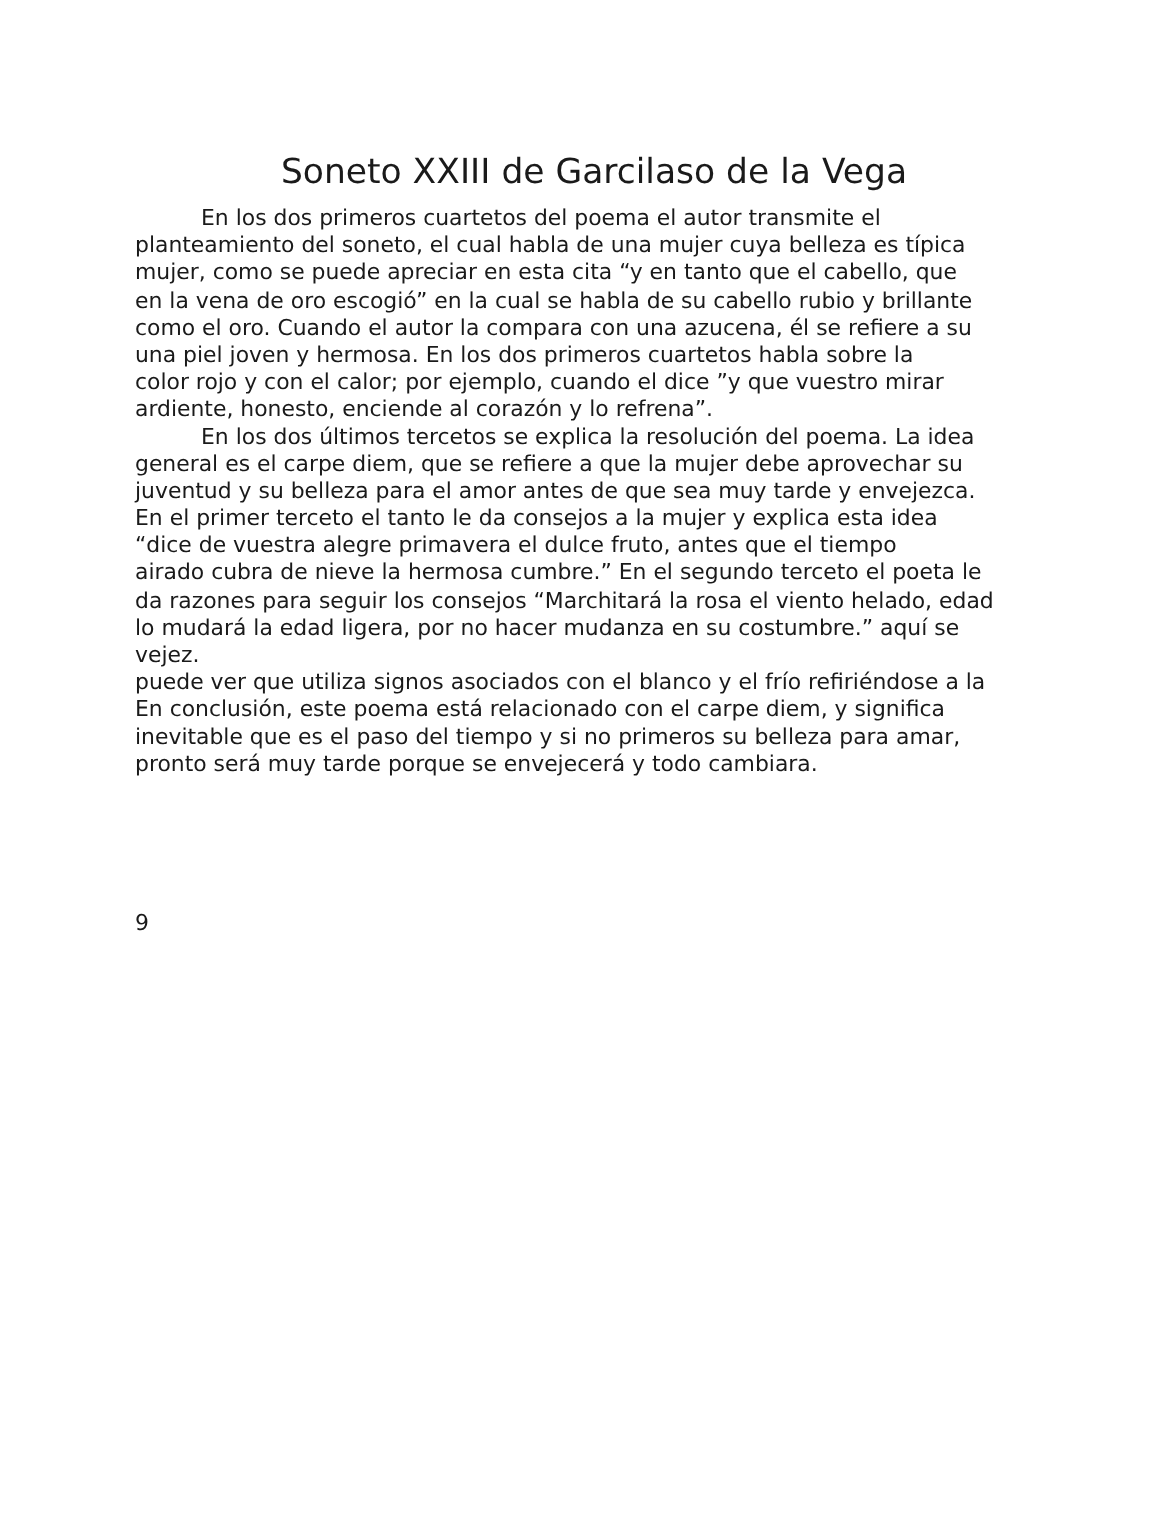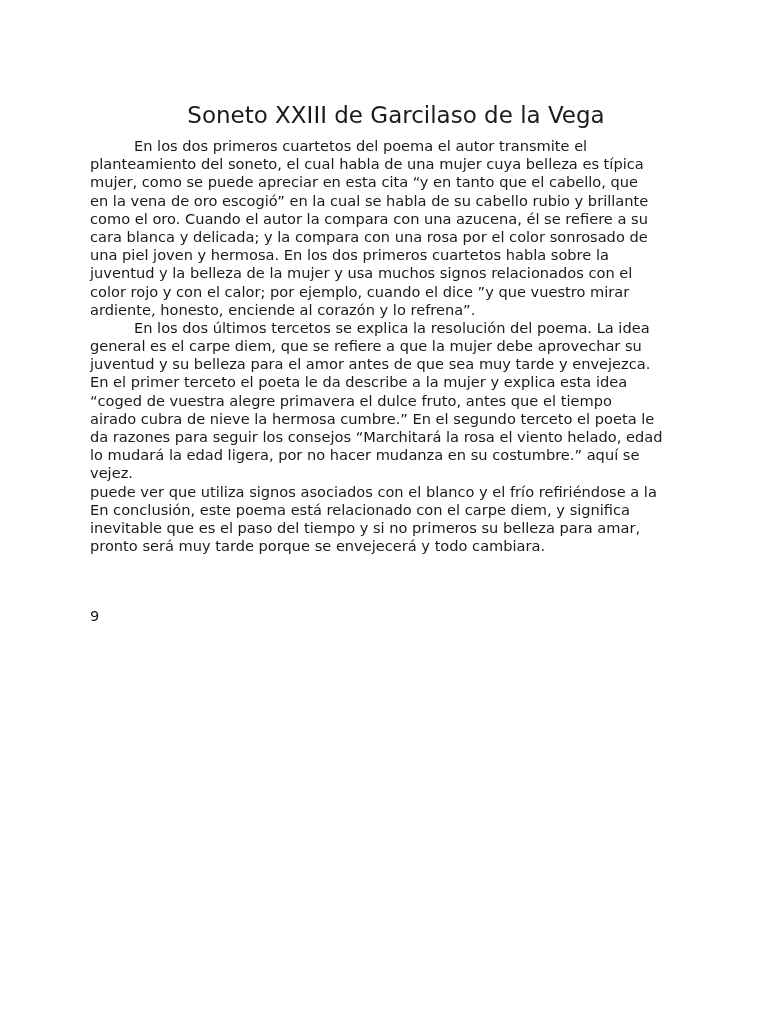--- a/index.html
+++ b/index.html
@@ -62,30 +62,28 @@
 
 <div class="page">
   <h1 class="title">Soneto XXIII de Garcilaso de la Vega</h1>
 
   <div class="body-text">
     <span class="line indent">En los dos primeros cuartetos del poema el autor transmite el</span>
     <span class="line">planteamiento del soneto, el cual habla de una mujer cuya belleza es típica</span>
     <span class="line">mujer, como se puede apreciar en esta cita “y en tanto que el cabello, que</span>
     <span class="line">en la vena de oro escogió” en la cual se habla de su cabello rubio y brillante</span>
     <span class="line">como el oro. Cuando el autor la compara con una azucena, él se refiere a su</span>
-    <span class="line">cara blanca y delicada; y la compara con una rosa por el color sonrosado de</span>
     <span class="line">una piel joven y hermosa. En los dos primeros cuartetos habla sobre la</span>
-    <span class="line">juventud y la belleza de la mujer y usa muchos signos relacionados con el</span>
     <span class="line">color rojo y con el calor; por ejemplo, cuando el dice ”y que vuestro mirar</span>
     <span class="line">ardiente, honesto, enciende al corazón y lo refrena”.</span>
     <span class="line indent">En los dos últimos tercetos se explica la resolución del poema. La idea</span>
     <span class="line">general es el carpe diem, que se refiere a que la mujer debe aprovechar su</span>
     <span class="line">juventud y su belleza para el amor antes de que sea muy tarde y envejezca.</span>
-    <span class="line">En el primer terceto el poeta le da describe a la mujer y explica esta idea</span>
-    <span class="line">“coged de vuestra alegre primavera el dulce fruto, antes que el tiempo</span>
+    <span class="line">En el primer terceto el tanto le da consejos a la mujer y explica esta idea</span>
+    <span class="line">“dice de vuestra alegre primavera el dulce fruto, antes que el tiempo</span>
     <span class="line">airado cubra de nieve la hermosa cumbre.” En el segundo terceto el poeta le</span>
     <span class="line">da razones para seguir los consejos “Marchitará la rosa el viento helado, edad</span>
     <span class="line">lo mudará la edad ligera, por no hacer mudanza en su costumbre.” aquí se</span>
     <span class="line">vejez.</span>
     <span class="line">puede ver que utiliza signos asociados con el blanco y el frío refiriéndose a la</span>
     <span class="line">En conclusión, este poema está relacionado con el carpe diem, y significa</span>
     <span class="line">inevitable que es el paso del tiempo y si no primeros su belleza para amar,</span>
     <span class="line">pronto será muy tarde porque se envejecerá y todo cambiara.</span>
   </div>
 

